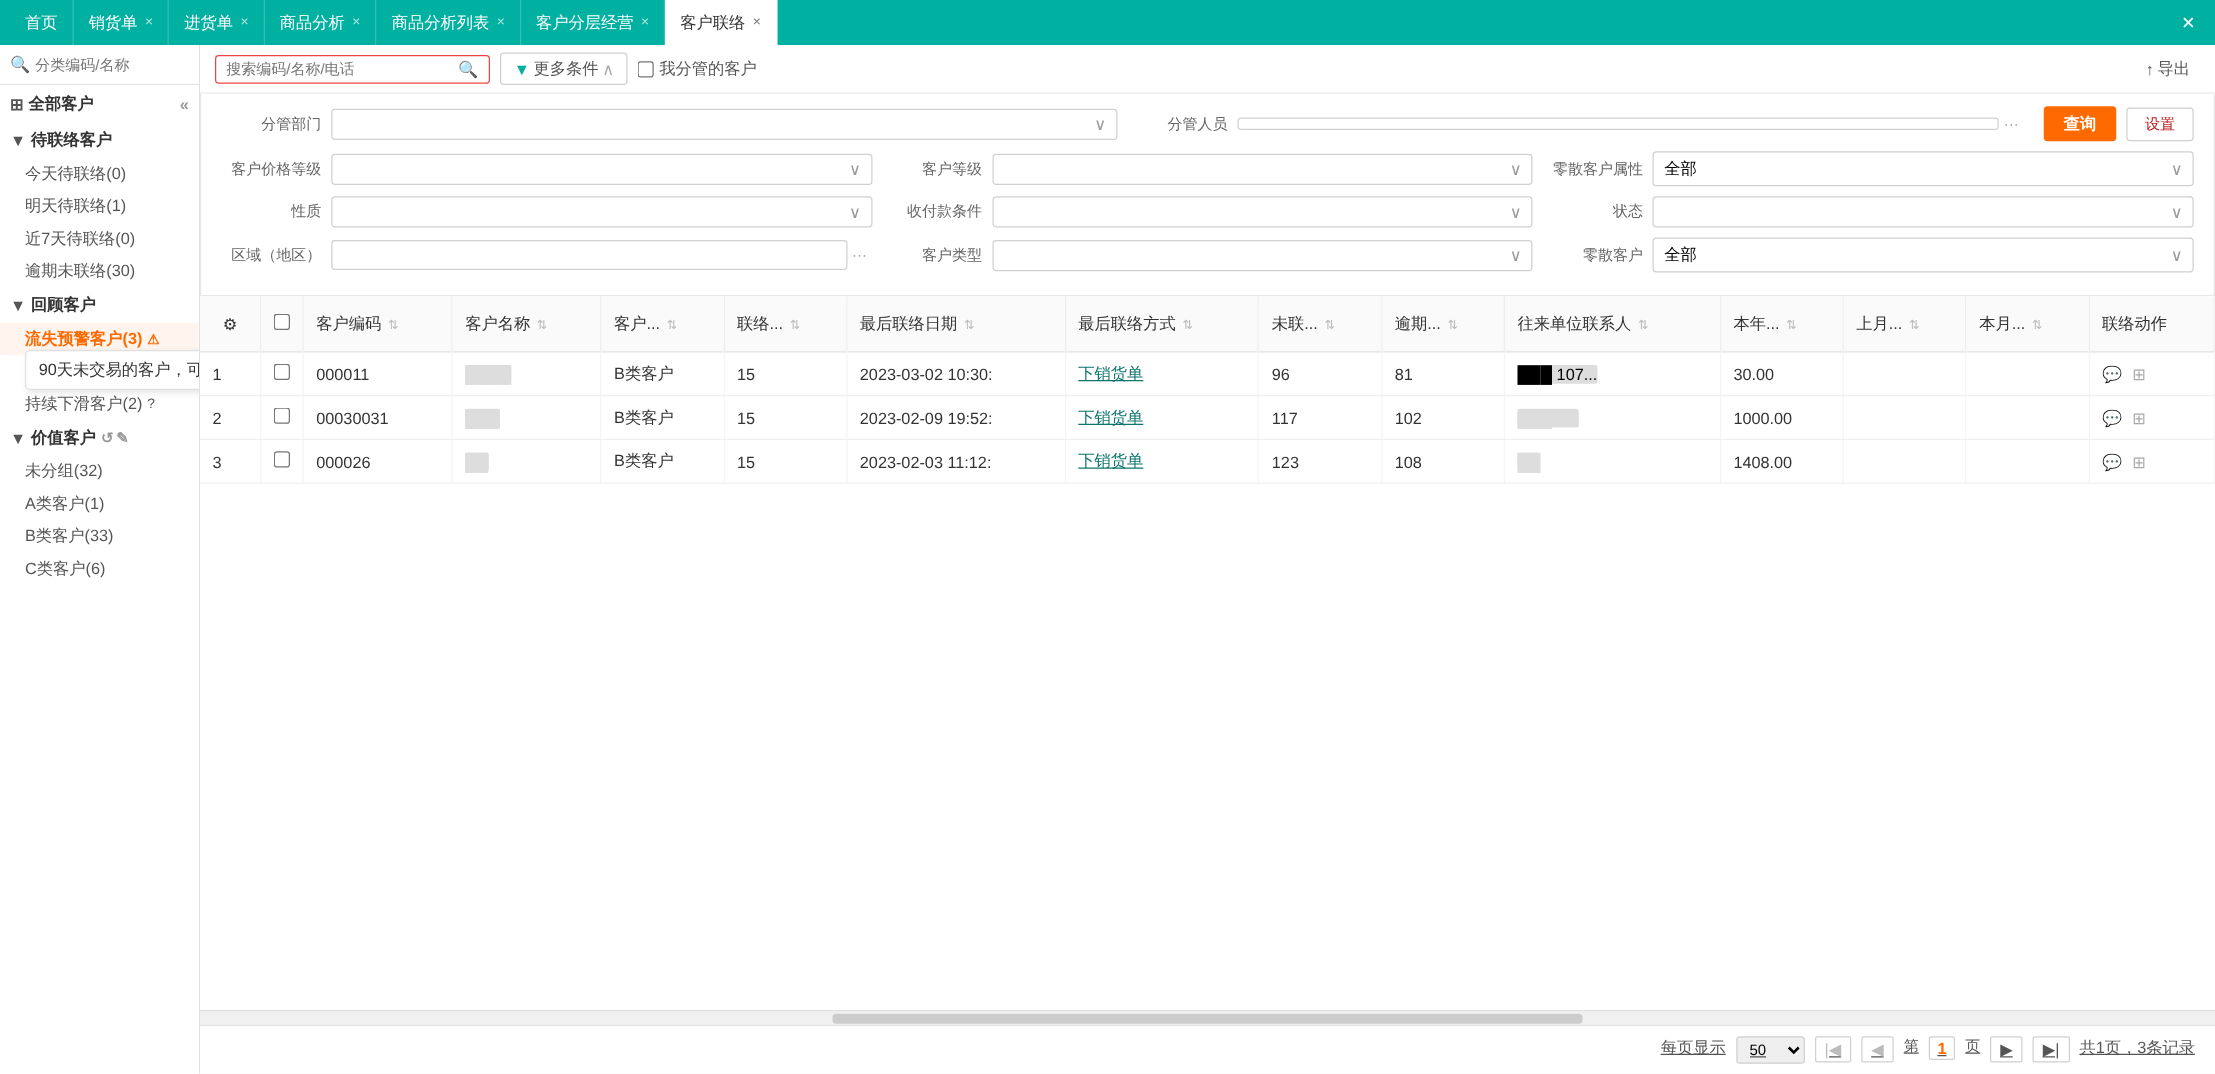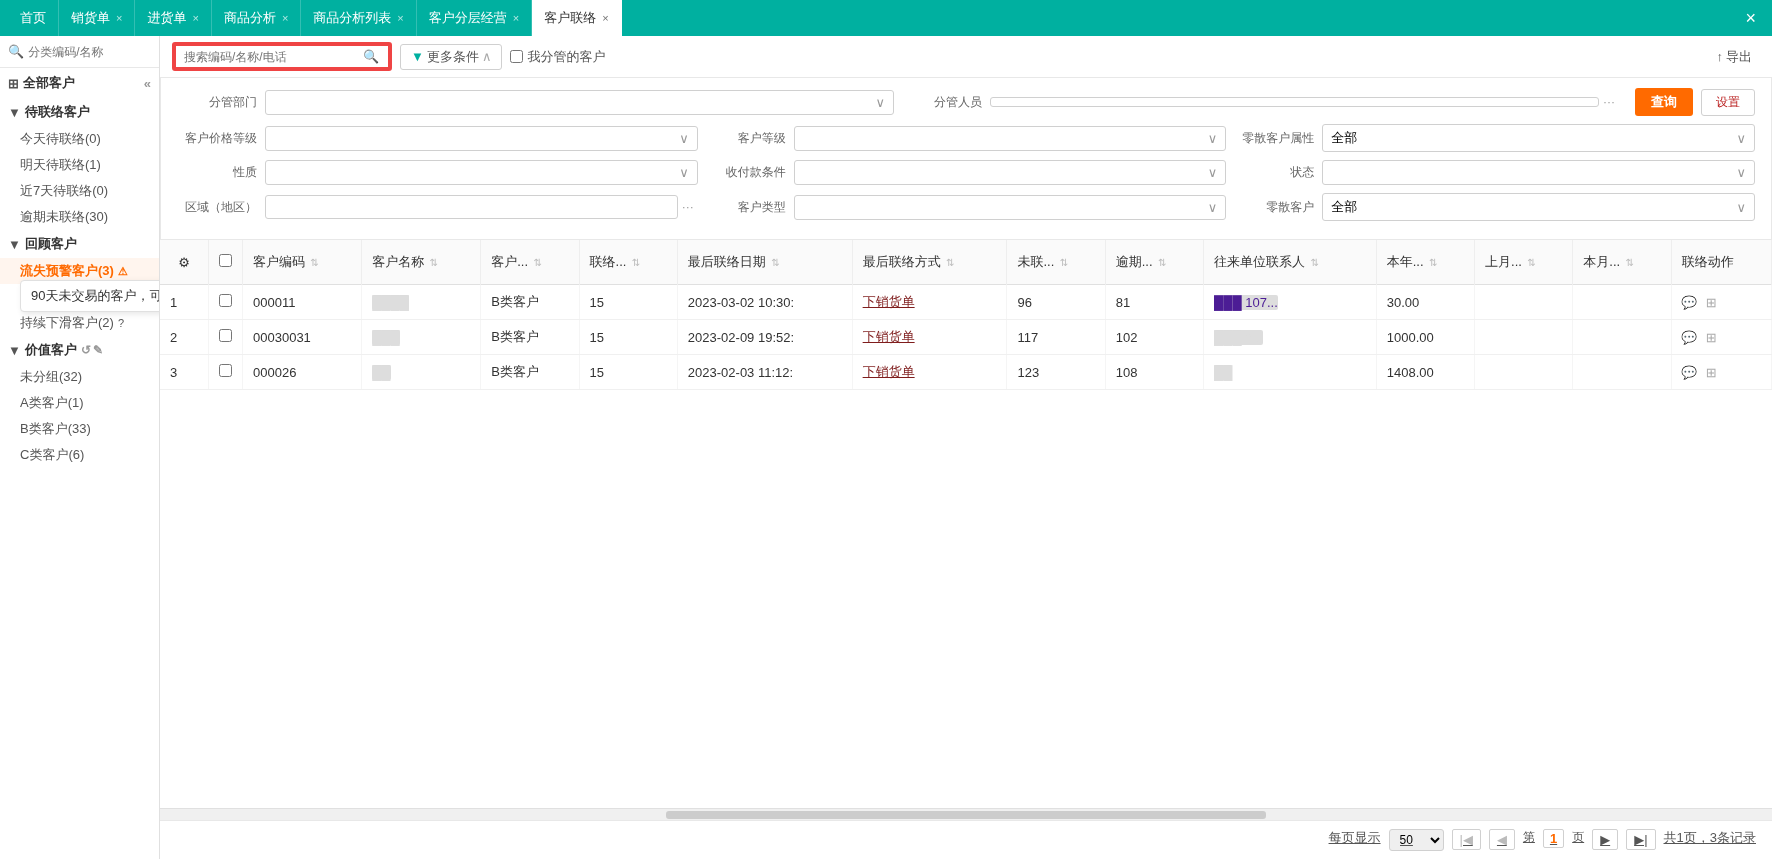--- a/index.html
+++ b/index.html
@@ -107,21 +107,21 @@
     
     .toolbar {
       display: flex; align-items: center;
       padding: 6px 12px;
       background: #fff;
       border-bottom: 1px solid #e8e8e8;
       gap: 8px;
     }
     .search-input-wrap {
       display: flex; align-items: center;
-      border: 4px solid #ef4444; border-radius: 3px;
+      border: 1px solid #ef4444; border-radius: 3px;
       padding: 3px 8px; background: #fff;
       width: 220px;
     }
     .search-input-wrap input {
       border: none; outline: none; font-size: 12px; flex: 1;
     }
     .search-input-wrap .search-icon { color: #ff6a00; margin-left: 4px; }
     .filter-btn {
       display: flex; align-items: center; gap: 3px;
       border: 1px solid #d0d0d0; border-radius: 3px;
@@ -209,21 +209,21 @@
       border-right: 1px solid #eee;
       white-space: nowrap; font-size: 12px;
       position: relative;
     }
     th .sort-arrows { color: #bbb; font-size: 10px; margin-left: 2px; }
     td {
       padding: 8px 10px; border-bottom: 1px solid #f0f0f0;
       border-right: 1px solid #f5f5f5;
       color: #333; white-space: nowrap;
     }
-    .link-text { color: #7f1d1d; cursor: pointer; text-decoration: underline; }
+    .link-text { color: #0f766e; cursor: pointer; text-decoration: underline; }
     .action-icons { display: flex; gap: 8px; color: #aaa; cursor: pointer; }
 
     
     .pagination {
       display: flex; align-items: flex-start;
       justify-content: flex-end;
       padding: 8px 16px;
       background: #fff;
       border-top: 1px solid #e8e8e8;
       gap: 8px; font-size: 12px; color: #555; text-decoration: underline;
@@ -551,21 +551,21 @@
     <td>1</td>
     <td><input type="checkbox" style=""></td>
     <td>000011</td>
     <td><span style="background:#ddd;color:#ddd;border-radius:2px;">████</span></td>
     <td>B类客户</td>
     <td>15</td>
     <td>2023-03-02 10:30:</td>
     <td><span class="link-text">下销货单</span></td>
     <td>96</td>
     <td>81</td>
-    <td><span style="background:#ddd;color:#4c1d95;border-radius:2px;">███ 107...</span></td>
+    <td><span style="background:#ddd;color:#000000;border-radius:2px;">███ 107...</span></td>
     <td>30.00</td>
     <td></td>
     <td></td>
     <td>
       <div class="action-icons">
         <span title="联络">💬</span>
         <span title="更多">⊞</span>
       </div>
     </td>
   </tr>

